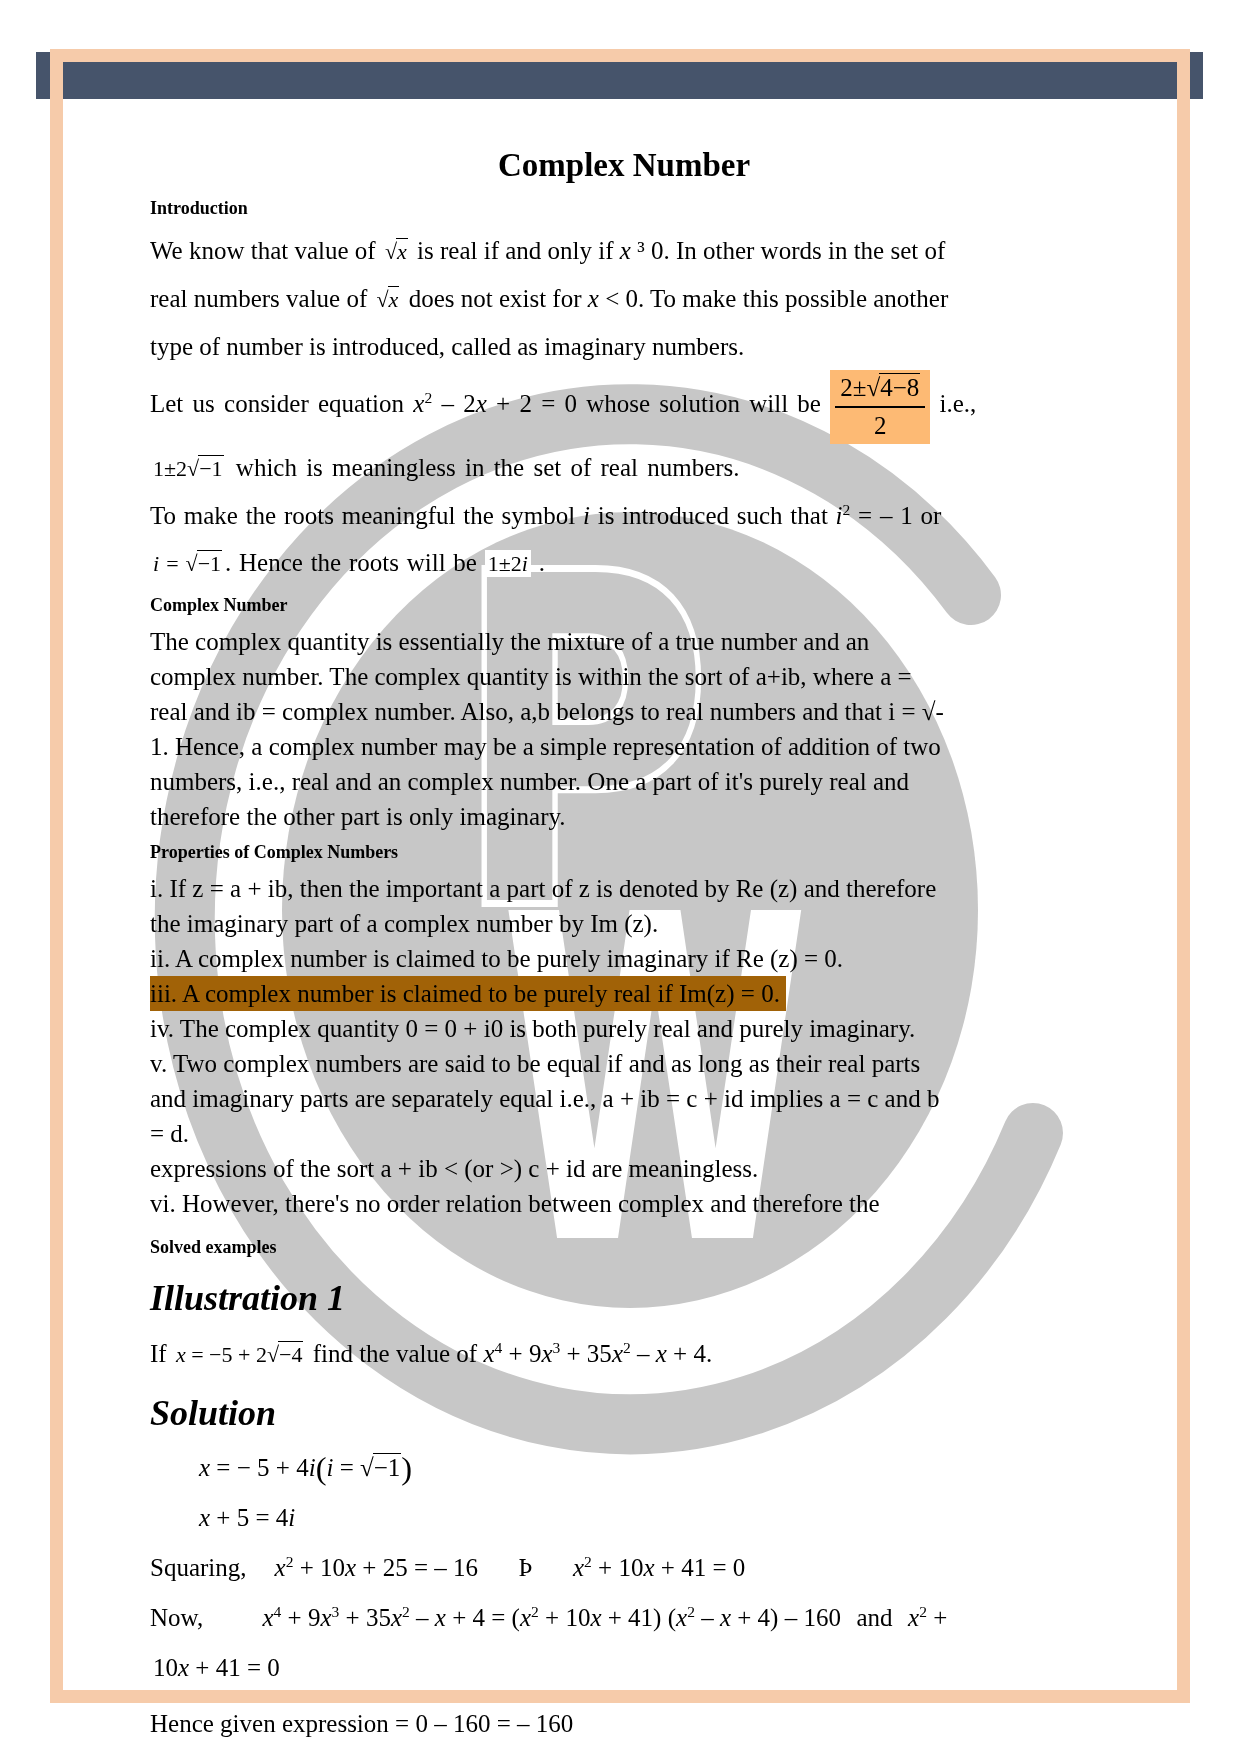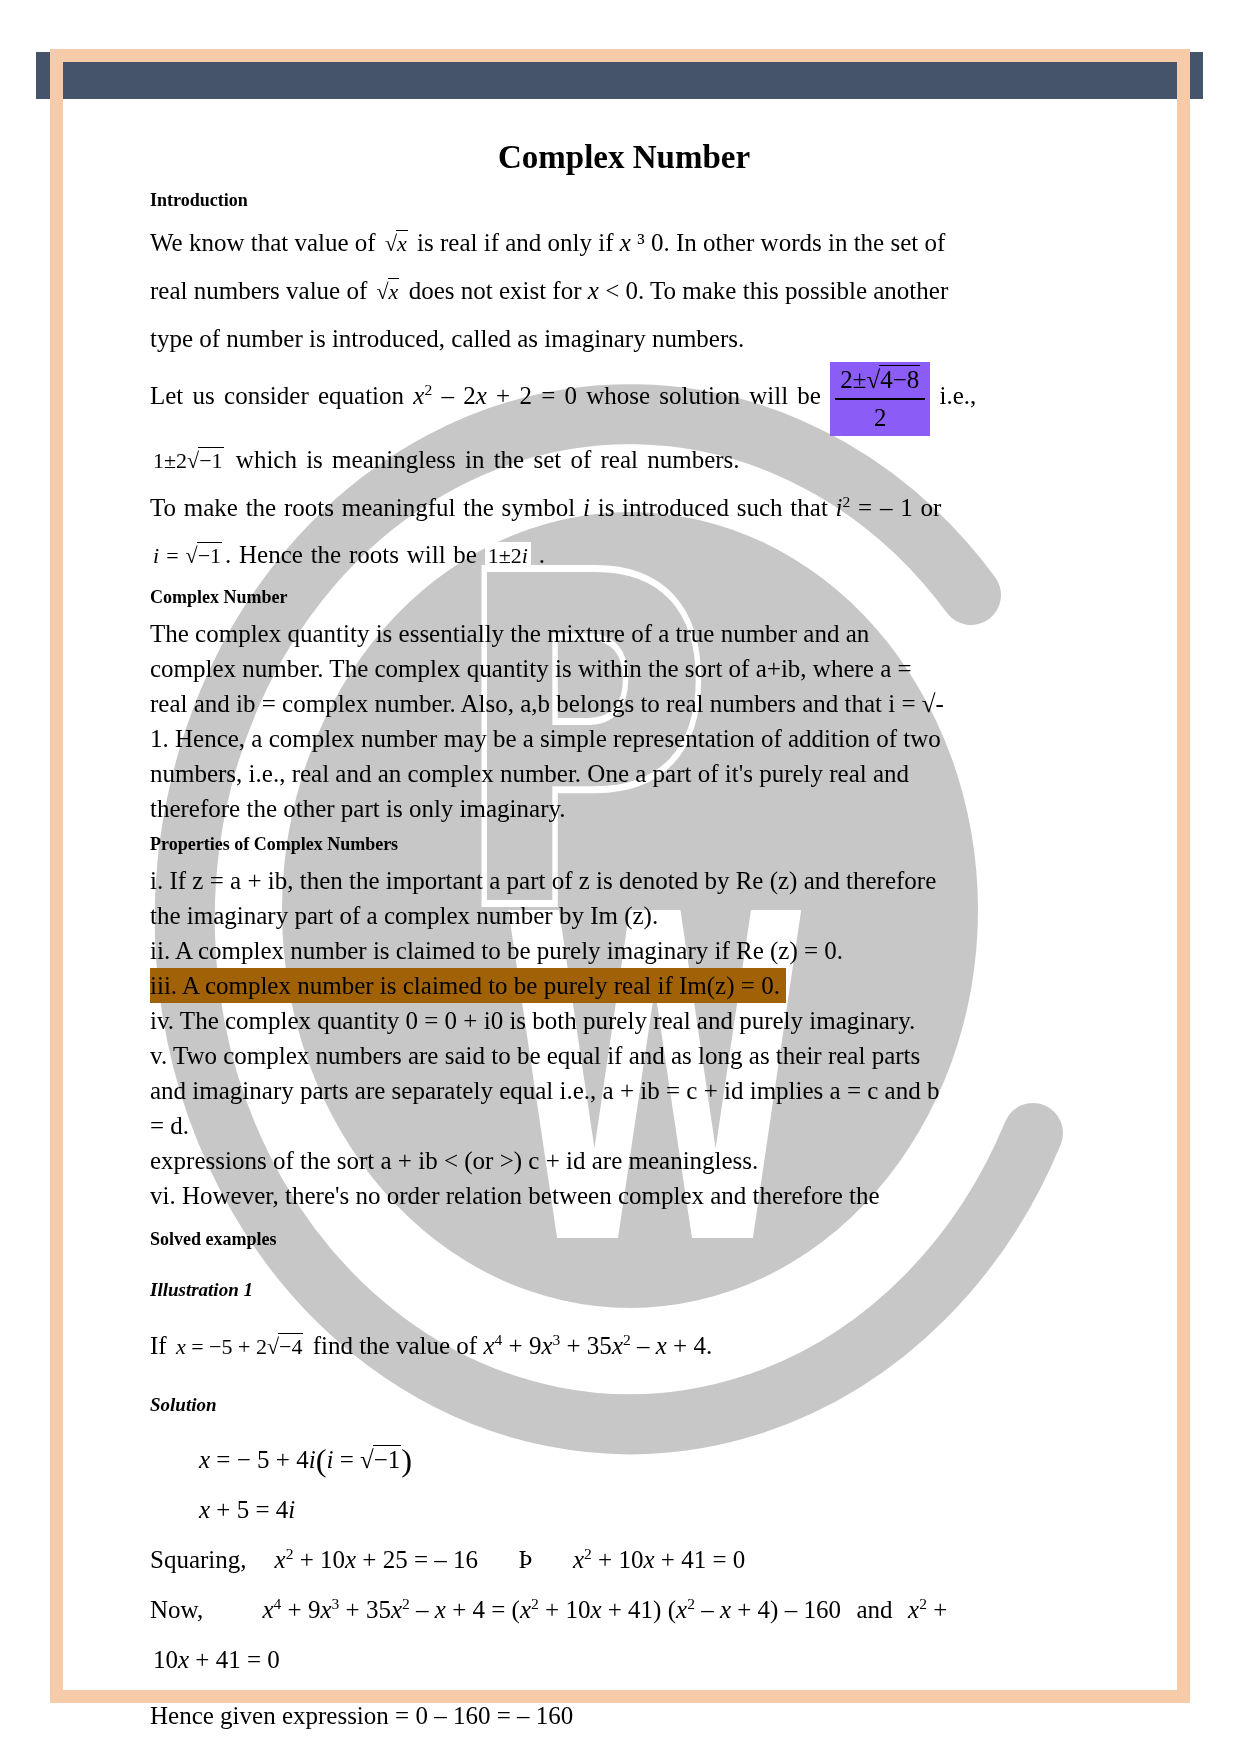--- a/index.html
+++ b/index.html
@@ -2,38 +2,38 @@
 <html><head>
 <meta charset="utf-8">
 <style>
   html,body{margin:0;padding:0;background:#ffffff;}
   .page{position:relative;width:1240px;height:1754px;background:#ffffff;overflow:hidden;
         font-family:"Liberation Serif",serif;color:#000;}
   .header-bar{position:absolute;left:36px;top:52px;width:1167px;height:47px;background:#46546b;}
   .frame{position:absolute;left:50px;top:49px;width:1140px;height:1654px;
          border:13px solid #f6cbaa;box-sizing:border-box;}
   .watermark{position:absolute;left:0;top:0;pointer-events:none;}
-  .content{position:absolute;left:150px;top:136px;width:948px;font-size:25px;}
+  .content{position:absolute;left:150px;top:144px;width:948px;font-size:25px;}
   .h1{font-size:33px;font-weight:bold;text-align:center;line-height:42px;margin-bottom:4px;}
   .h2{font-size:18px;font-weight:bold;line-height:37px;}
-  .h3{font-size:19px;font-weight:bold;font-style:italic;line-height:40px;margin:12px 0 10px;}
+  .h3{font-size:36px;font-weight:bold;font-style:italic;line-height:40px;margin:12px 0 10px;}
   .para{line-height:35px;}
   .para .line{white-space:pre-wrap;}
   .lh-lg .line{line-height:47px;}
   .eqs .line{line-height:50px;}
   .ill .line{line-height:52px;}
   .ind{padding-left:46px;}
   .line.white{background:#a16207;width:max-content;max-width:100%;padding-right:6px;}
   .it{font-style:italic;}
   sup{font-size:0.62em;line-height:0;}
   .bar{border-top:1.6px solid #000;padding:0 1px;margin-left:-1px;}
   .math{background:#ffffff;padding:1px 3px;}
   .math.sm{font-size:0.88em;}
   .big{font-size:1.3em;vertical-align:-0.09em;}
-  .frac{display:inline-block;vertical-align:middle;text-align:center;background:#8b5cf6;
+  .frac{display:inline-block;vertical-align:middle;text-align:center;background:#fdba74;
         padding:2px 5px;line-height:1.25;}
   .frac .num{display:block;border-bottom:2px solid #000;padding:0 5px 3px;}
   .frac .den{display:block;padding-top:2px;}
   .ws .line{word-spacing:3px;}
   .ws2 .line{word-spacing:1.5px;}
 </style>
 </head>
 <body>
 
 <div class="page">

